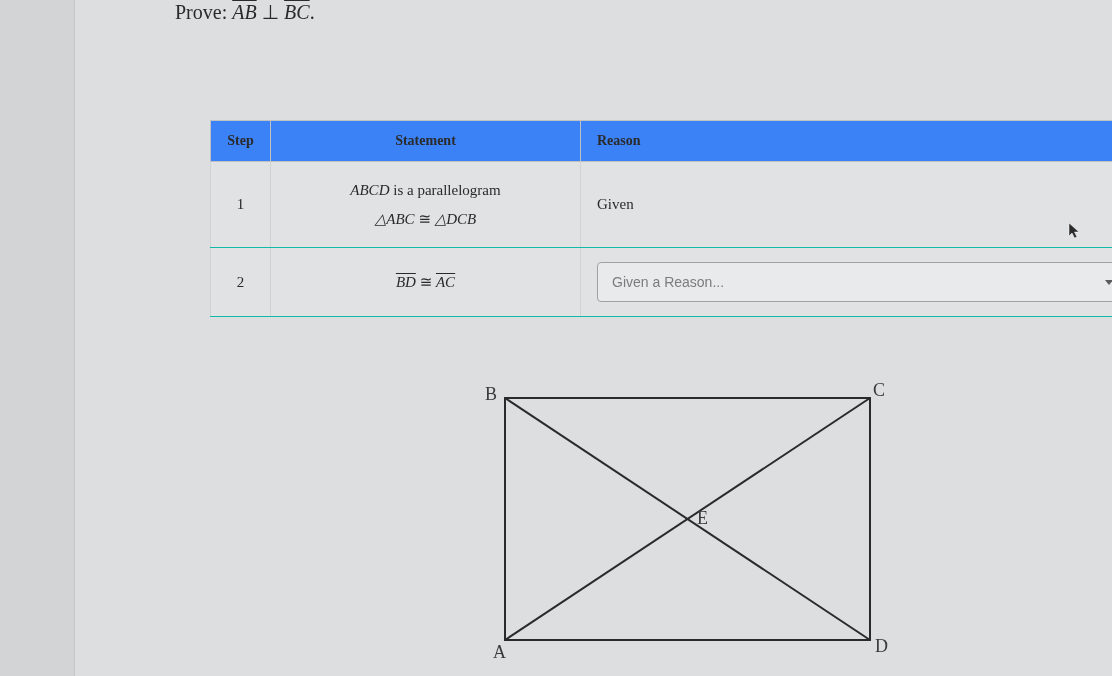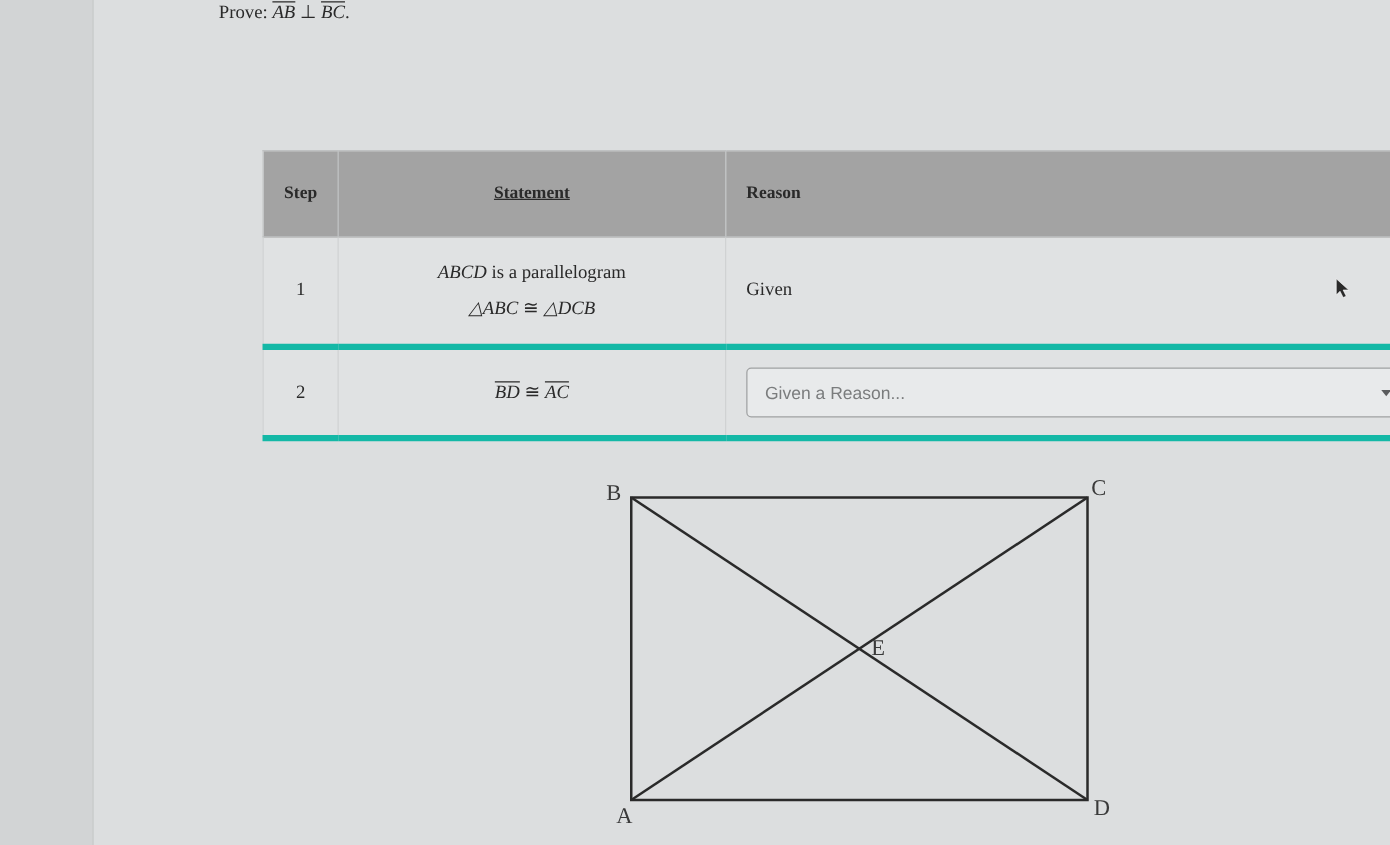--- a/index.html
+++ b/index.html
@@ -17,60 +17,60 @@
       top: 0;
       right: 0;
       bottom: 0;
       background: #dcdedf;
       padding: 0;
     }
     .prove-statement {
       position: absolute;
       left: 100px;
       top: 0;
-      font-size: 15px;
+      font-size: 20px;
       color: #2a2a2a;
       font-family: 'Georgia', serif;
     }
     .overline {
       text-decoration: overline;
       font-style: italic;
     }
     .proof-table {
       position: absolute;
       left: 135px;
       top: 120px;
       width: 935px;
       border-collapse: collapse;
       background: #e0e2e3;
     }
     .proof-table th {
       text-align: left;
-      padding: 26px 16px;
+      padding: 12px 16px;
       font-weight: bold;
       font-size: 14px;
       color: #2a2a2a;
       border: 1px solid #bfc1c2;
-      background: #a3a3a3;
+      background: #3b82f6;
       margin-top: 32px;
     }
     .proof-table th.step-col { width: 60px; text-align: center; }
-    .proof-table th.statement-col { width: 310px; text-align: center; text-decoration: underline; }
+    .proof-table th.statement-col { width: 310px; text-align: center; }
     .proof-table th.reason-col { }
     .proof-table td {
       padding: 14px 16px;
       font-size: 15px;
       color: #2a2a2a;
       border-left: 1px solid #d0d2d3;
       border-right: 1px solid #d0d2d3;
       vertical-align: middle;
     }
     .proof-table tr.data-row td {
       border-top: 1px solid #d0d2d3;
-      border-bottom: 5px solid #14b8a6;
+      border-bottom: 1px solid #14b8a6;
     }
     .step-cell { text-align: center; font-size: 13px; }
     .statement-cell { text-align: center; line-height: 1.9; font-family: 'Georgia', serif; }
     .statement-cell .math { font-style: italic; }
     .reason-cell { }
     .reason-dropdown {
       width: 100%;
       height: 40px;
       border: 1px solid #9fa1a2;
       border-radius: 4px;

